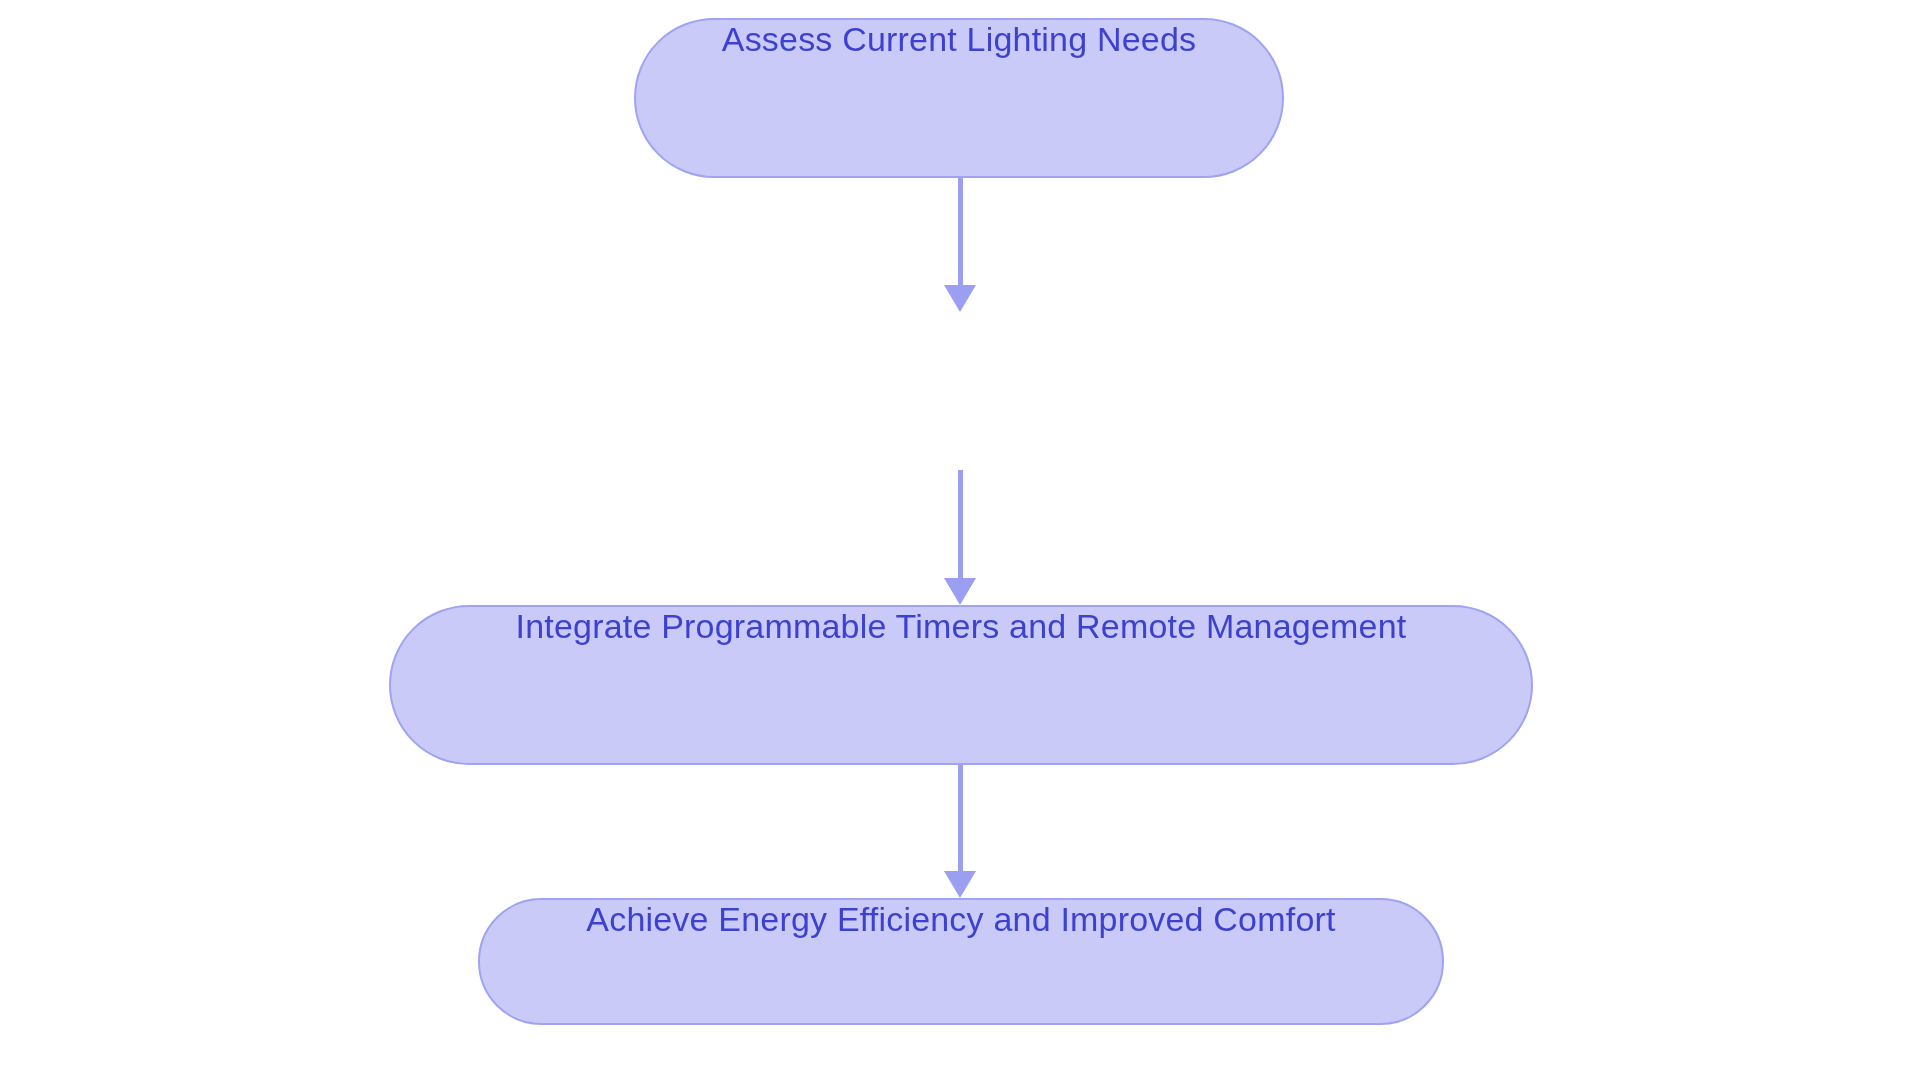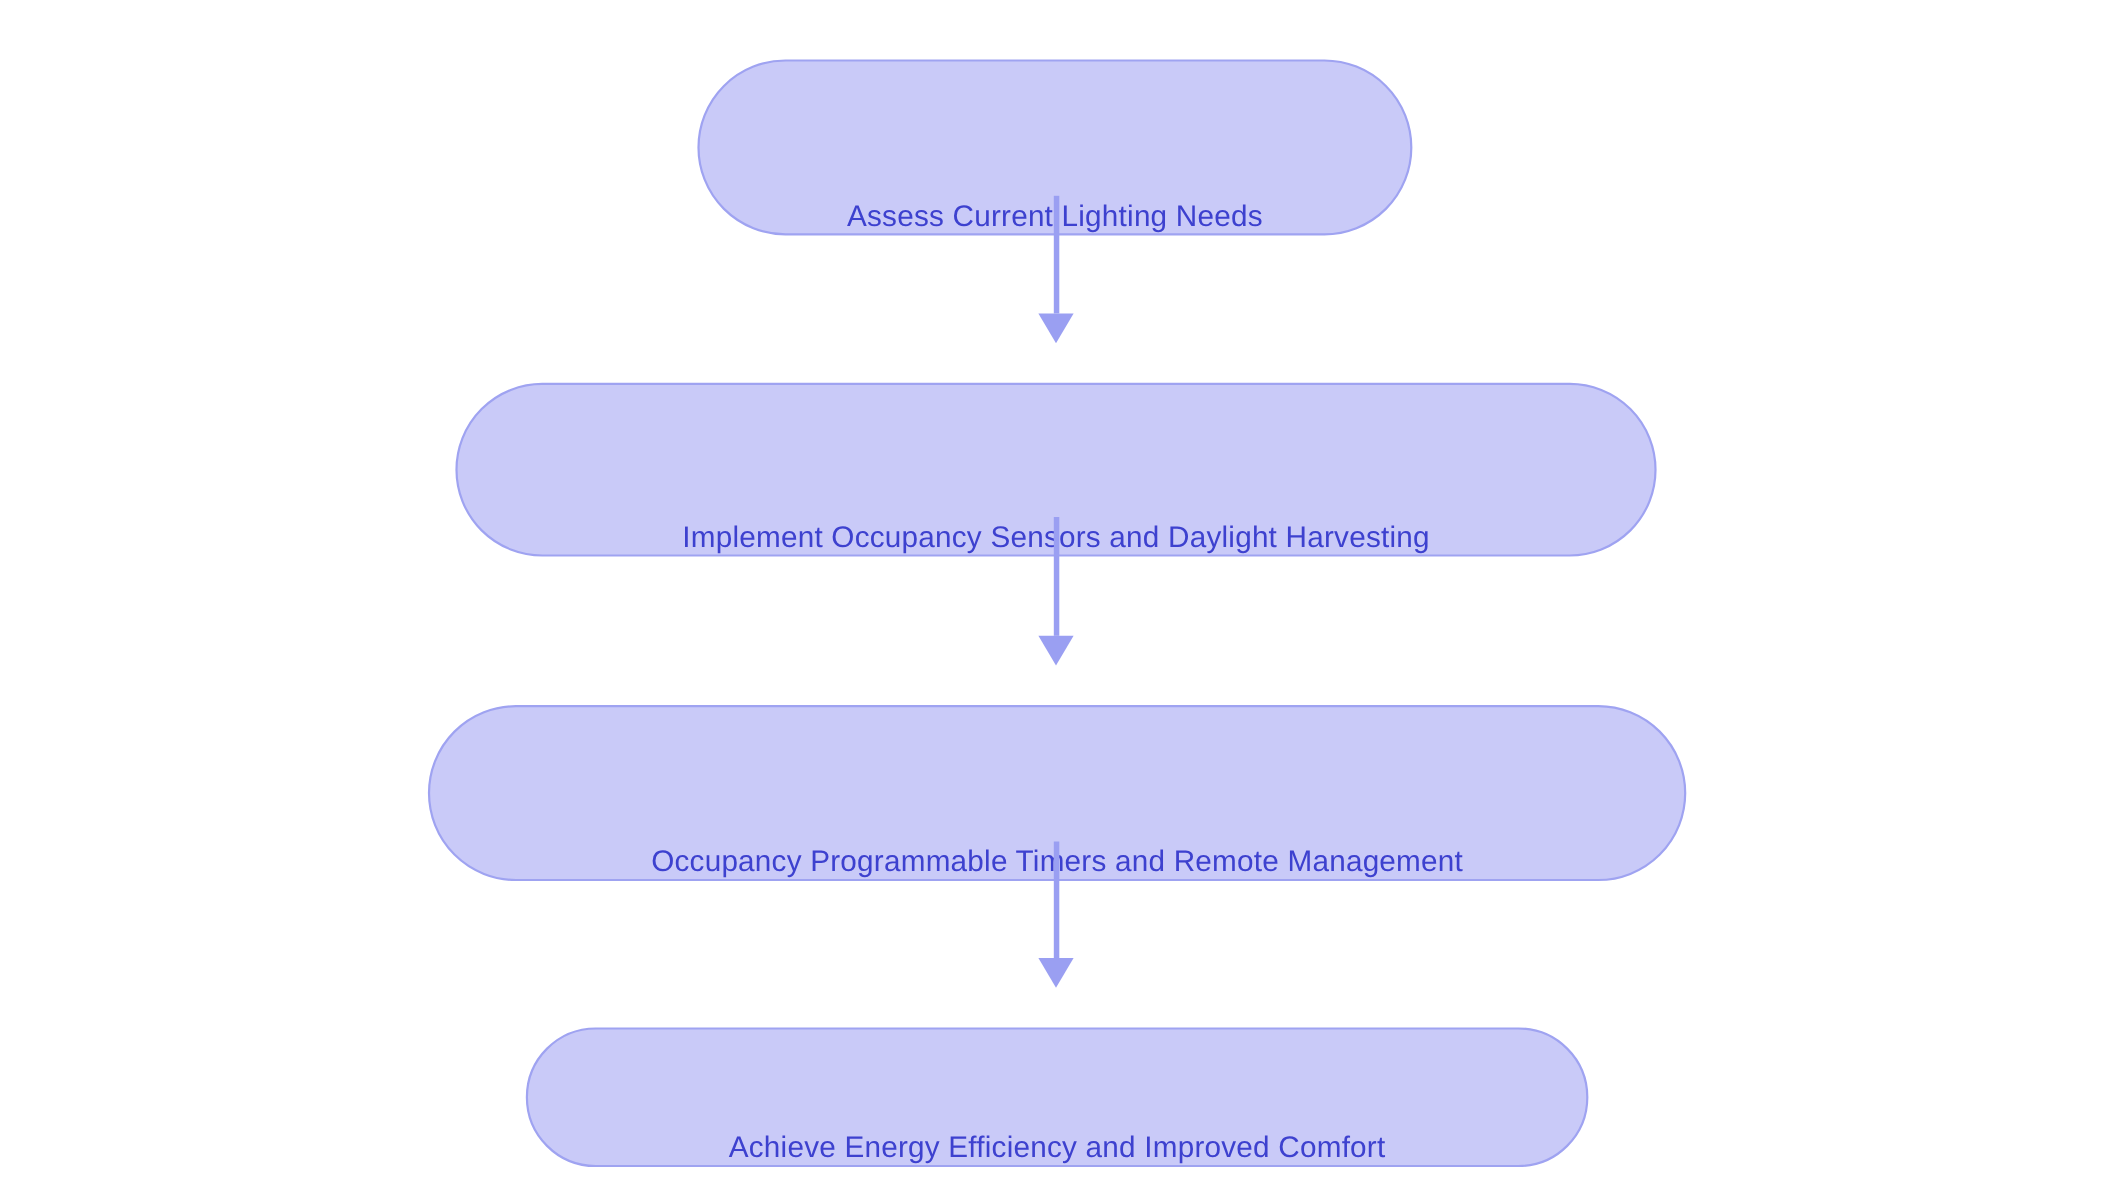--- a/index.html
+++ b/index.html
@@ -12,32 +12,31 @@
     position: relative;
     width: 1920px;
     height: 1083px;
     background: var(--bg, #ffffff);
     overflow: hidden;
   }
   .flow-node {
     position: absolute;
     box-sizing: border-box;
     display: flex;
-    align-items: flex-end;
+    align-items: flex-start;
     justify-content: center;
     text-align: center;
     background: var(--node-fill, #c9caf8);
     border: 2px solid var(--node-border, #9fa3f1);
     border-radius: 80px;
     color: var(--node-text, #3d41cf);
-    font-size: 27px;
+    font-size: 34px;
     font-weight: 400;
     letter-spacing: 0.2px;
     padding: 0 30px;
-    margin-top: 36px;
   }
   .node-1 { left: 634px; top: 18px;  width: 650px;  height: 160px; }
   .node-2 { left: 414px; top: 312px; width: 1092px; height: 158px; }
   .node-3 { left: 389px; top: 605px; width: 1144px; height: 160px; }
   .node-4 { left: 478px; top: 898px; width: 966px;  height: 127px; }
 
   .flow-arrow {
     position: absolute;
     left: 944px;              
     width: 32px;
@@ -70,31 +69,28 @@
 
   <div class="flow-node node-1">
     <span>Assess Current Lighting Needs</span>
   </div>
 
   <div class="flow-arrow arrow-1">
     <div class="arrow-shaft"></div>
     <div class="arrow-head"></div>
   </div>
 
-  <div class="flow-node node-2">
-    <span>Implement Occupancy Sensors and Daylight Harvesting</span>
-  </div>
 
   <div class="flow-arrow arrow-2">
     <div class="arrow-shaft"></div>
     <div class="arrow-head"></div>
   </div>
 
   <div class="flow-node node-3">
-    <span>Occupancy Programmable Timers and Remote Management</span>
+    <span>Integrate Programmable Timers and Remote Management</span>
   </div>
 
   <div class="flow-arrow arrow-3">
     <div class="arrow-shaft"></div>
     <div class="arrow-head"></div>
   </div>
 
   <div class="flow-node node-4">
     <span>Achieve Energy Efficiency and Improved Comfort</span>
   </div>

